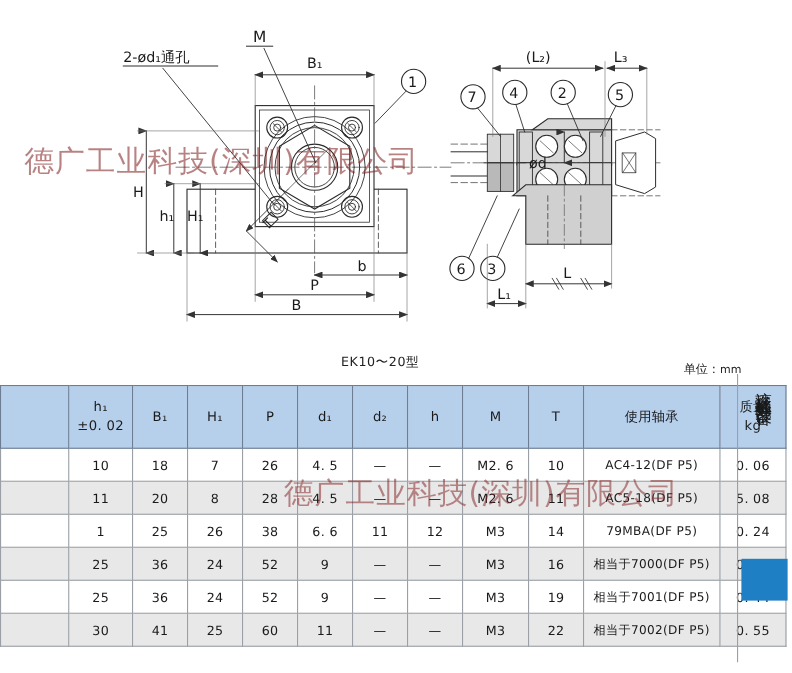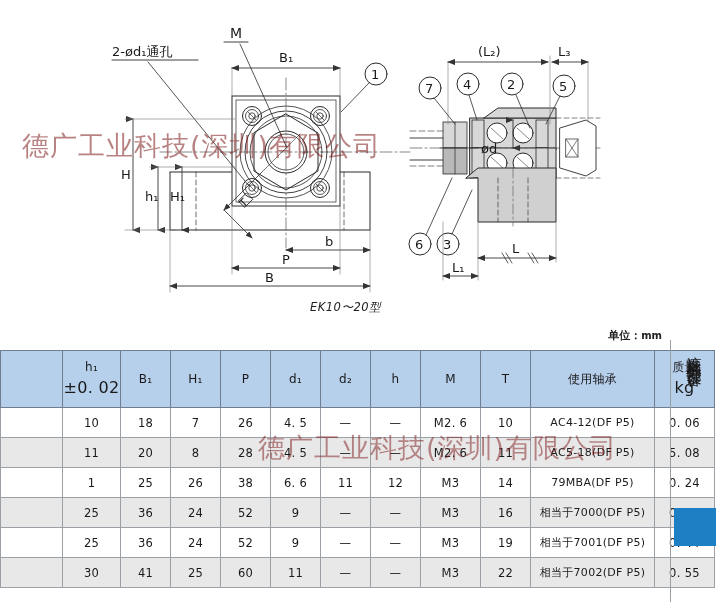--- a/index.html
+++ b/index.html
@@ -25,22 +25,22 @@
     white-space:nowrap;
     pointer-events:none;
     user-select:none;
     opacity:.55;
   }
   .wm1{left:22px;top:128px;font-size:27px;letter-spacing:1px;}
   .wm2{left:258px;top:430px;font-size:27px;letter-spacing:1px;opacity:.5;}
 
   
   .unit{
-    position:absolute;right:58px;top:328px;
-    font-size:11px;color:#222;font-weight:bold;
+    position:absolute;right:46px;top:328px;
+    font-size:11px;color:#222;
   }
   .unit .mm{font-size:10px;}
 
   
   .tbl-wrap{position:absolute;left:0;top:350px;width:664px;}
   table.spec{
     border-collapse:collapse;
     width:664px;
     table-layout:fixed;
     font-size:11.5px;
@@ -58,21 +58,21 @@
   table.spec thead th{
     background:#b6cfeb;
     height:56px;
     border-color:#6d7d92;
     font-size:12px;
   }
   table.spec thead th.two-line{line-height:1.45;}
   table.spec tbody tr:nth-child(even) td{background:#e8e8e8;}
   table.spec tbody tr:nth-child(odd) td{background:#ffffff;}
   td.bearing{font-size:11px;letter-spacing:0;margin-left:11px;}
-  .tol{font-size:16px;display:block;}
+  .tol{font-size:12px;display:block;}
 
   
   col.c0{width:62px;}
   col.c1{width:58px;}
   col.c2{width:50px;}
   col.c3{width:50px;}
   col.c4{width:50px;}
   col.c5{width:50px;}
   col.c6{width:50px;}
   col.c7{width:50px;}
@@ -94,22 +94,22 @@
   .rail-box{
     position:absolute;left:4px;top:168px;
     width:42px;height:38px;background:#1f7fc4;
   }
   .rail-divider{
     position:absolute;left:0px;top:0px;width:1px;height:262px;background:#9aa0a6;
   }
 
   
   .caption{
-    position:absolute;left:310px;top:300px;
-    font-size:11.5px;color:#222;letter-spacing:.5px;font-style:italic;
+    position:absolute;left:310px;top:322px;
+    font-size:11.5px;color:#222;letter-spacing:.5px;
   }
 </style>
 </head>
 <body>
 
 <div class="page">
 
   <div class="drawing">
     <svg width="720" height="322" viewBox="0 0 720 322" xmlns="http://www.w3.org/2000/svg">
       <defs>

